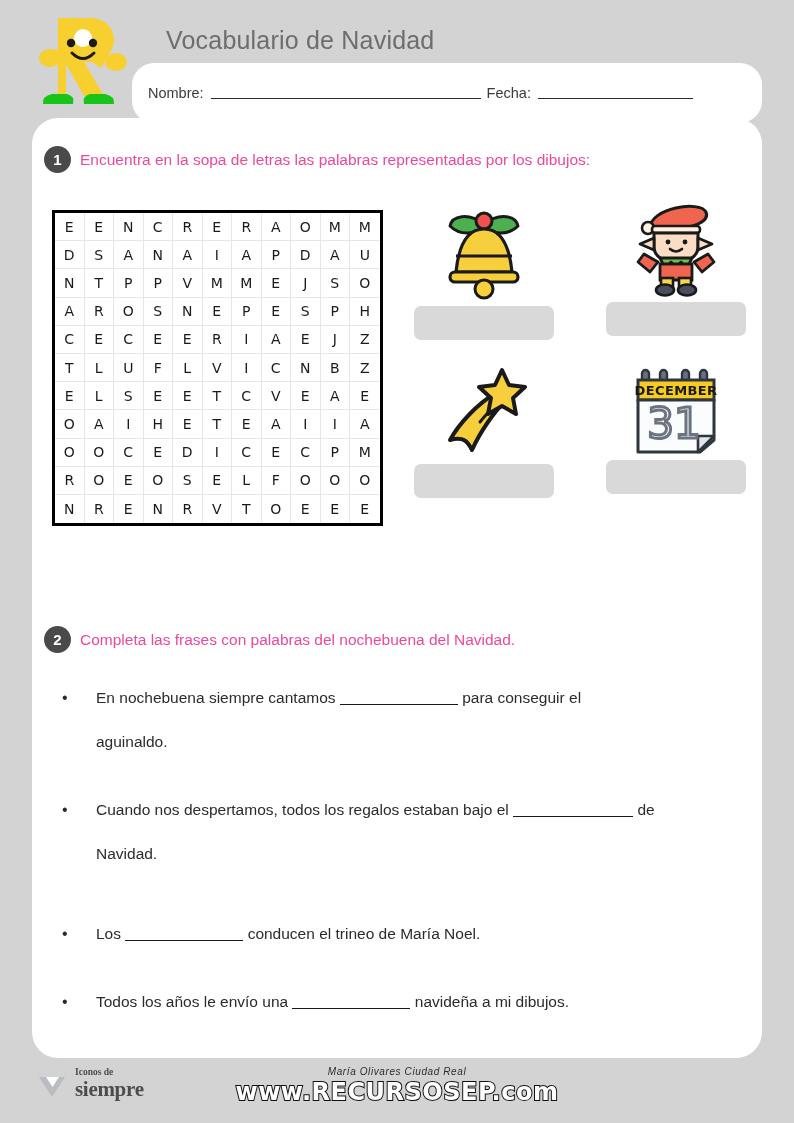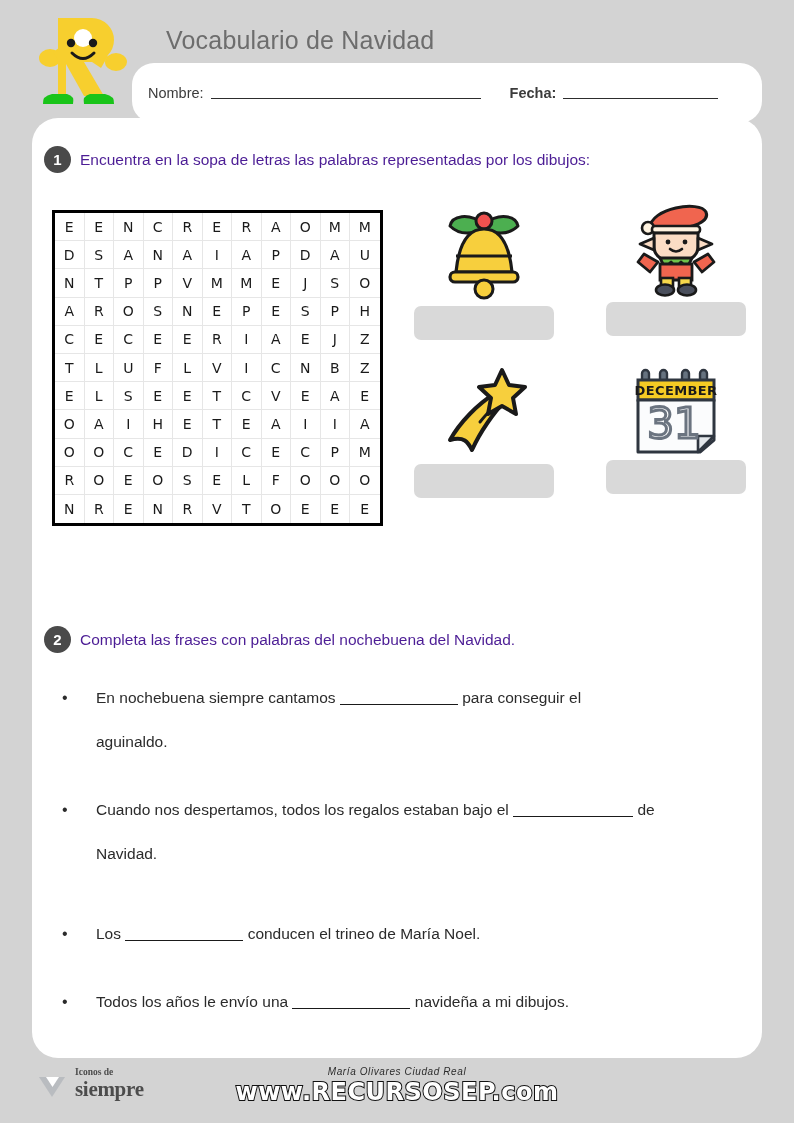--- a/index.html
+++ b/index.html
@@ -26,41 +26,41 @@
     background: #fff; border-radius: 22px;
     display: flex; align-items: center;
   }
   .nb-label { font-size: 14.5px; color: #3b3b3b; margin-left: 16px; }
   .nb-line {
     border-bottom: 1.6px solid #2d2d2d;
     height: 11px; margin-left: 7px;
   }
   .nb-line.name { width: 270px; }
   .nb-line.date { width: 155px; }
-  .nb-label.fecha { margin-left: 29px; font-weight: bold; }
+  .nb-label.fecha { margin-left: 6px; }
 
   
   .card {
     position: absolute; left: 32px; top: 118px;
     width: 730px; height: 940px;
     background: #fff; border-radius: 26px;
   }
 
   
   .instr { position: absolute; display: flex; align-items: center; }
   .instr.one { left: 12px; top: 28px; }
   .instr.two { left: 12px; top: 508px; }
   .bullet-num {
     width: 27px; height: 27px; border-radius: 50%;
     background: #4a4a4a; color: #fff;
     font-size: 15px; font-weight: bold;
     display: flex; align-items: center; justify-content: center;
     flex: none;
   }
-  .instr-text { font-size: 15.5px; color: #4c1d95; margin-left: 9px; white-space: nowrap; }
+  .instr-text { font-size: 15.5px; color: #ec4899; margin-left: 9px; white-space: nowrap; }
 
   
   .wordsearch {
     position: absolute; left: 20px; top: 92px;
     border: 3px solid #000; background: #fff;
   }
   .ws-row { display: flex; }
   .ws-cell {
     width: 29.5px; height: 28.2px;
     border-right: 1px solid #e6e6e6;

